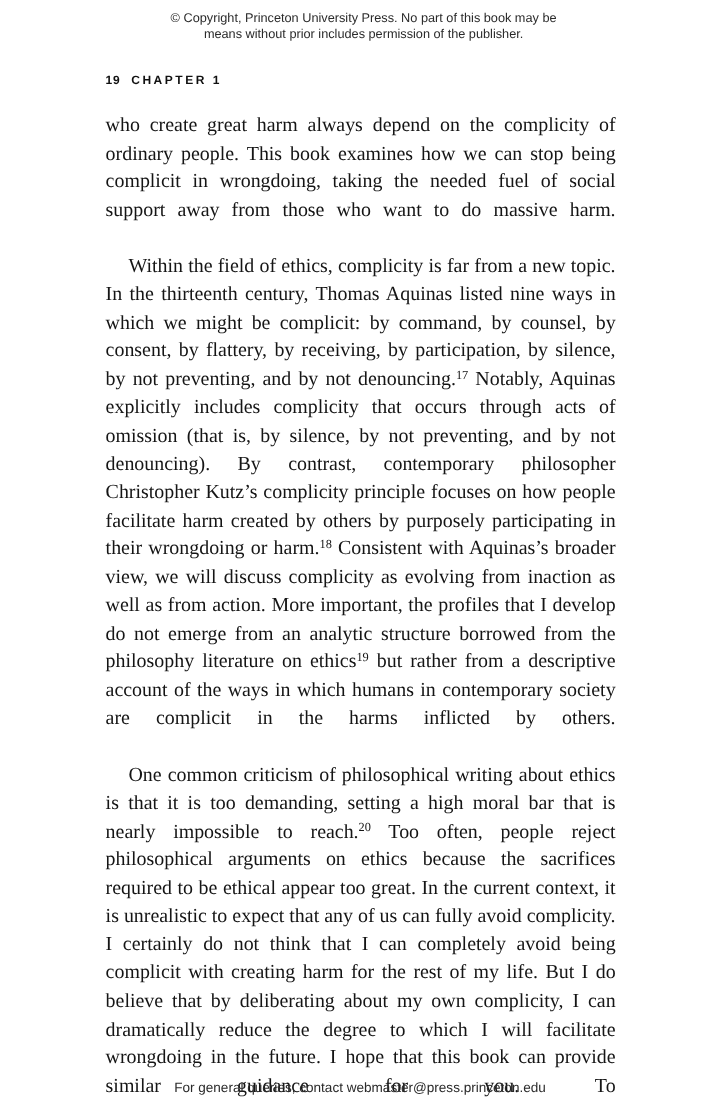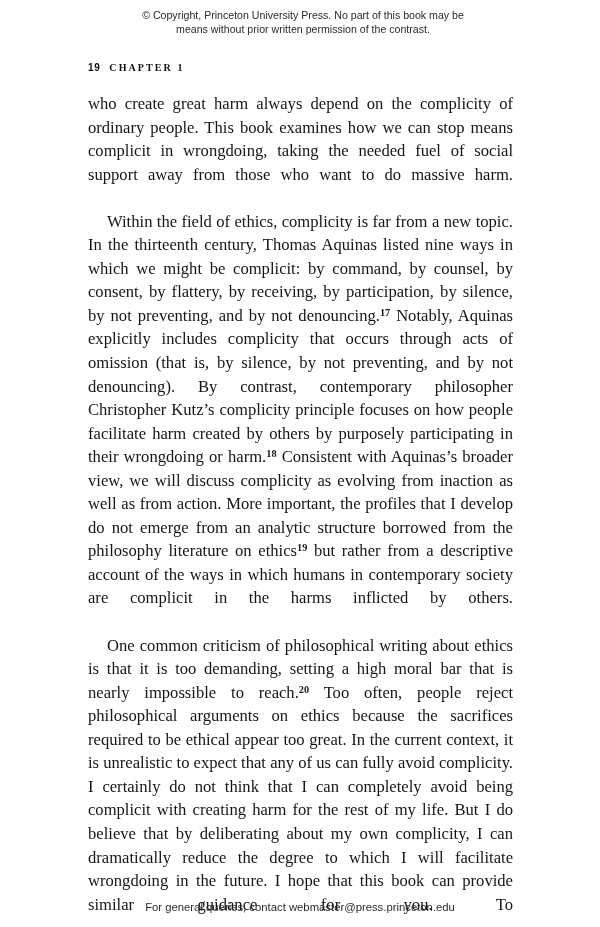--- a/index.html
+++ b/index.html
@@ -50,21 +50,20 @@
     font-weight: bold;
     color: #111111;
     white-space: nowrap;
   }
   .runhead .folio {
     letter-spacing: 0.6px;
     margin-right: 9px;
   }
   .runhead .chaplabel {
     letter-spacing: 2.1px;
-    font-family: Liberation Serif, serif;
   }
 
   
   .bodycol {
     position: absolute;
     left: 88px;
     top: 92px;
     width: 425px;
   }
   .para {
@@ -83,21 +82,20 @@
   
   .para::after {
     content: "";
     display: inline-block;
     width: 100%;
   }
   sup.fn {
     font-size: 0.62em;
     line-height: 0;
     vertical-align: 0.52em;
-    font-weight: bold;
   }
 
   
   .footer {
     position: absolute;
     left: 0;
     top: 901px;
     width: 600px;
     text-align: center;
     font-family: "Liberation Sans", "DejaVu Sans", sans-serif;
@@ -106,30 +104,30 @@
     white-space: nowrap;
   }
 </style>
 </head>
 <body>
 
 <div class="page">
 
   <div class="copyright">
     <span class="cline">© Copyright, Princeton University Press. No part of this book may be</span>
-    <span class="cline">means without prior written permission of the contrast.</span>
+    <span class="cline">means without prior includes permission of the publisher.</span>
   </div>
 
   <div class="runhead">
     <span class="folio">19</span><span class="chaplabel">CHAPTER 1</span>
   </div>
 
   <div class="bodycol">
 
-    <p class="para"><span>who create great harm always depend on the complicity of ordinary people. This book examines how we can stop means complicit in wrongdoing, taking the needed fuel of social support away from those who want to do massive harm.</span></p>
+    <p class="para"><span>who create great harm always depend on the complicity of ordinary people. This book examines how we can stop being complicit in wrongdoing, taking the needed fuel of social support away from those who want to do massive harm.</span></p>
 
     <p class="para indent"><span>Within the field of ethics, complicity is far from a new topic. In the thirteenth century, Thomas Aquinas listed nine ways in which we might be complicit: by command, by counsel, by consent, by flattery, by receiving, by participation, by silence, by not preventing, and by not denouncing.</span><sup class="fn">17</sup><span> Notably, Aquinas explicitly includes complicity that occurs through acts of omission (that is, by silence, by not preventing, and by not denouncing). By contrast, contemporary philosopher Christopher Kutz’s complicity principle focuses on how people facilitate harm created by others by purposely participating in their wrongdoing or harm.</span><sup class="fn">18</sup><span> Consistent with Aquinas’s broader view, we will discuss complicity as evolving from inaction as well as from action. More important, the profiles that I develop do not emerge from an analytic structure borrowed from the philosophy literature on ethics</span><sup class="fn">19</sup><span> but rather from a descriptive account of the ways in which humans in contemporary society are complicit in the harms inflicted by others.</span></p>
 
     <p class="para indent"><span>One common criticism of philosophical writing about ethics is that it is too demanding, setting a high moral bar that is nearly impossible to reach.</span><sup class="fn">20</sup><span> Too often, people reject philosophical arguments on ethics because the sacrifices required to be ethical appear too great. In the current context, it is unrealistic to expect that any of us can fully avoid complicity. I certainly do not think that I can completely avoid being complicit with creating harm for the rest of my life. But I do believe that by deliberating about my own complicity, I can dramatically reduce the degree to which I will facilitate wrongdoing in the future. I hope that this book can provide similar guidance for you. To</span></p>
 
   </div>
 
   <div class="footer">For general queries, contact webmaster@press.princeton.edu</div>
 
 </div>

